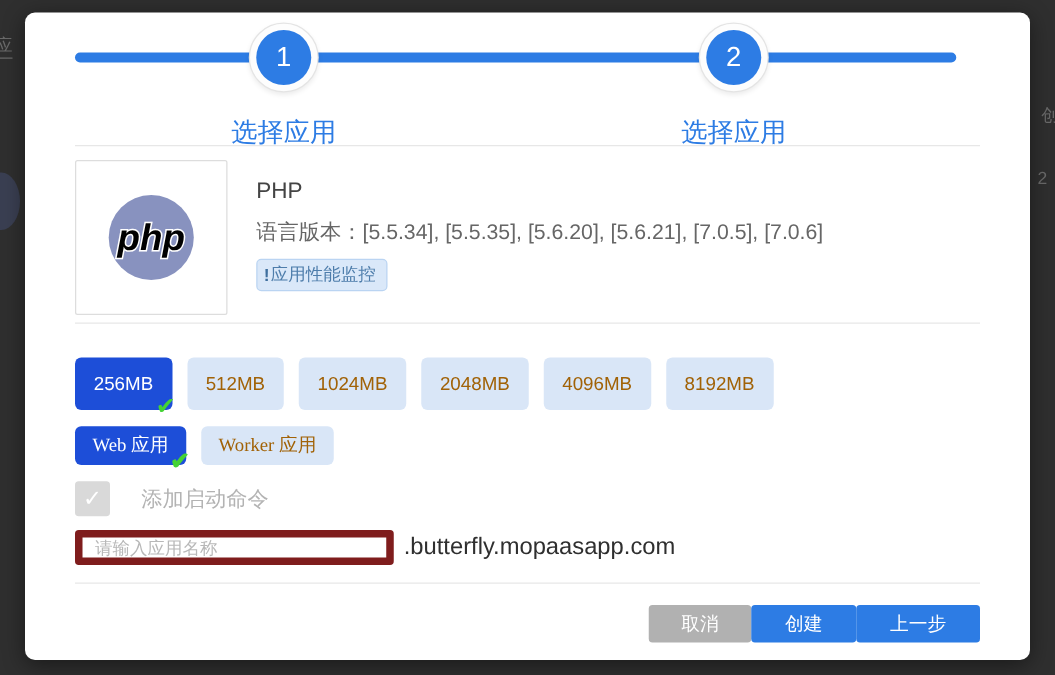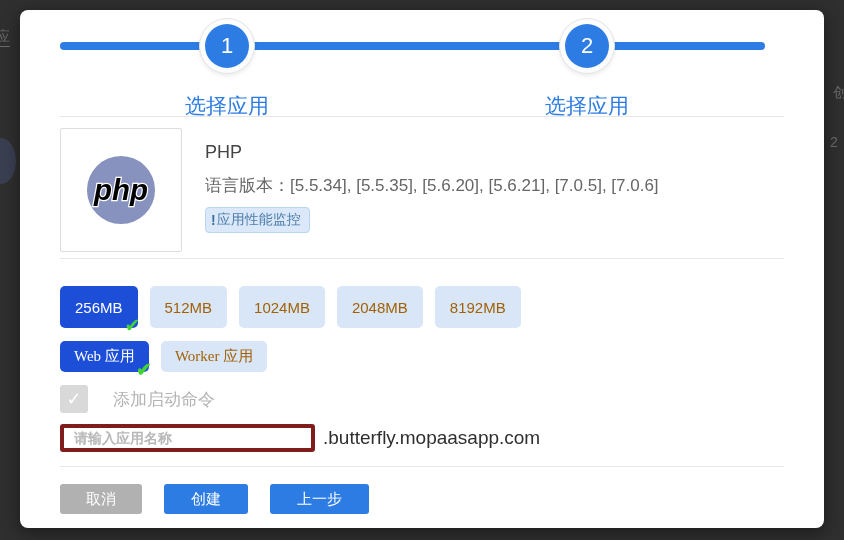--- a/index.html
+++ b/index.html
@@ -57,28 +57,28 @@
   .type-row { margin-top:13px; }
   .type-row .chip { height:31px; padding:0 14px; font-size:15px;font-family:Liberation Serif, serif; }
   
   .cmd-row { display:flex; align-items:center; margin:13px 40px 0; }
   .cmd-checkbox { width:28px; height:28px; border-radius:3px; background:#d9d9d9;
     color:#fff; font-size:18px; font-weight:bold; text-align:center; line-height:28px;
     cursor:default; }
   .cmd-label { margin-left:25px; color:#b3b3b3; font-size:17px; }
   
   .name-row { display:flex; align-items:center; margin:11px 40px 0; }
-  .name-input { width:255px; height:28px; border:4px solid #7f1d1d; border-radius:3px;
-    padding:0 10px; font-size:14px; color:#333; font-family:inherit; outline:none;font-weight:bold; }
+  .name-input { width:255px; height:28px; border:6px solid #7f1d1d; border-radius:3px;
+    padding:0 10px; font-size:14px; color:#333; font-family:inherit; outline:none; }
   .name-input::placeholder { color:#b8b8b8; }
   .domain-suffix { margin-left:8px; font-size:19px; color:#2f2f2f; }
   
   .footer-divider { margin:14px 40px 0; border-bottom:1px solid #e7e7e7; }
-  .footer { display:flex; align-items:center;
-    margin:17px 40px 0; gap:22px; }
+  .footer { display:flex; justify-content:flex-end; align-items:center;
+    margin:17px 40px 0; }
   .btn { border:none; border-radius:3px; height:30px; font-size:15px; color:#fff;
     cursor:pointer; font-family:inherit; }
   .btn.gray { background:#b1b1b1; padding:0 26px; }
   .btn.blue { background:#2d7ce4; padding:0 27px; }
 </style>
 </head>
 <body>
 
 <span class="bg-frag f1">应</span>
 <span class="bg-frag f2">创</span>
@@ -130,20 +130,23 @@
     <button class="chip">
       <span>512MB</span>
     </button>
     <button class="chip">
       <span>1024MB</span>
     </button>
     <button class="chip">
       <span>2048MB</span>
     </button>
     <button class="chip">
+      <span>4096MB</span>
+    </button>
+    <button class="chip">
       <span>8192MB</span>
     </button>
   </div>
 
   <div class="chip-row type-row">
     <button class="chip selected">
       <span>Web 应用</span>
       <span class="check">✔</span>
     </button>
     <button class="chip">

